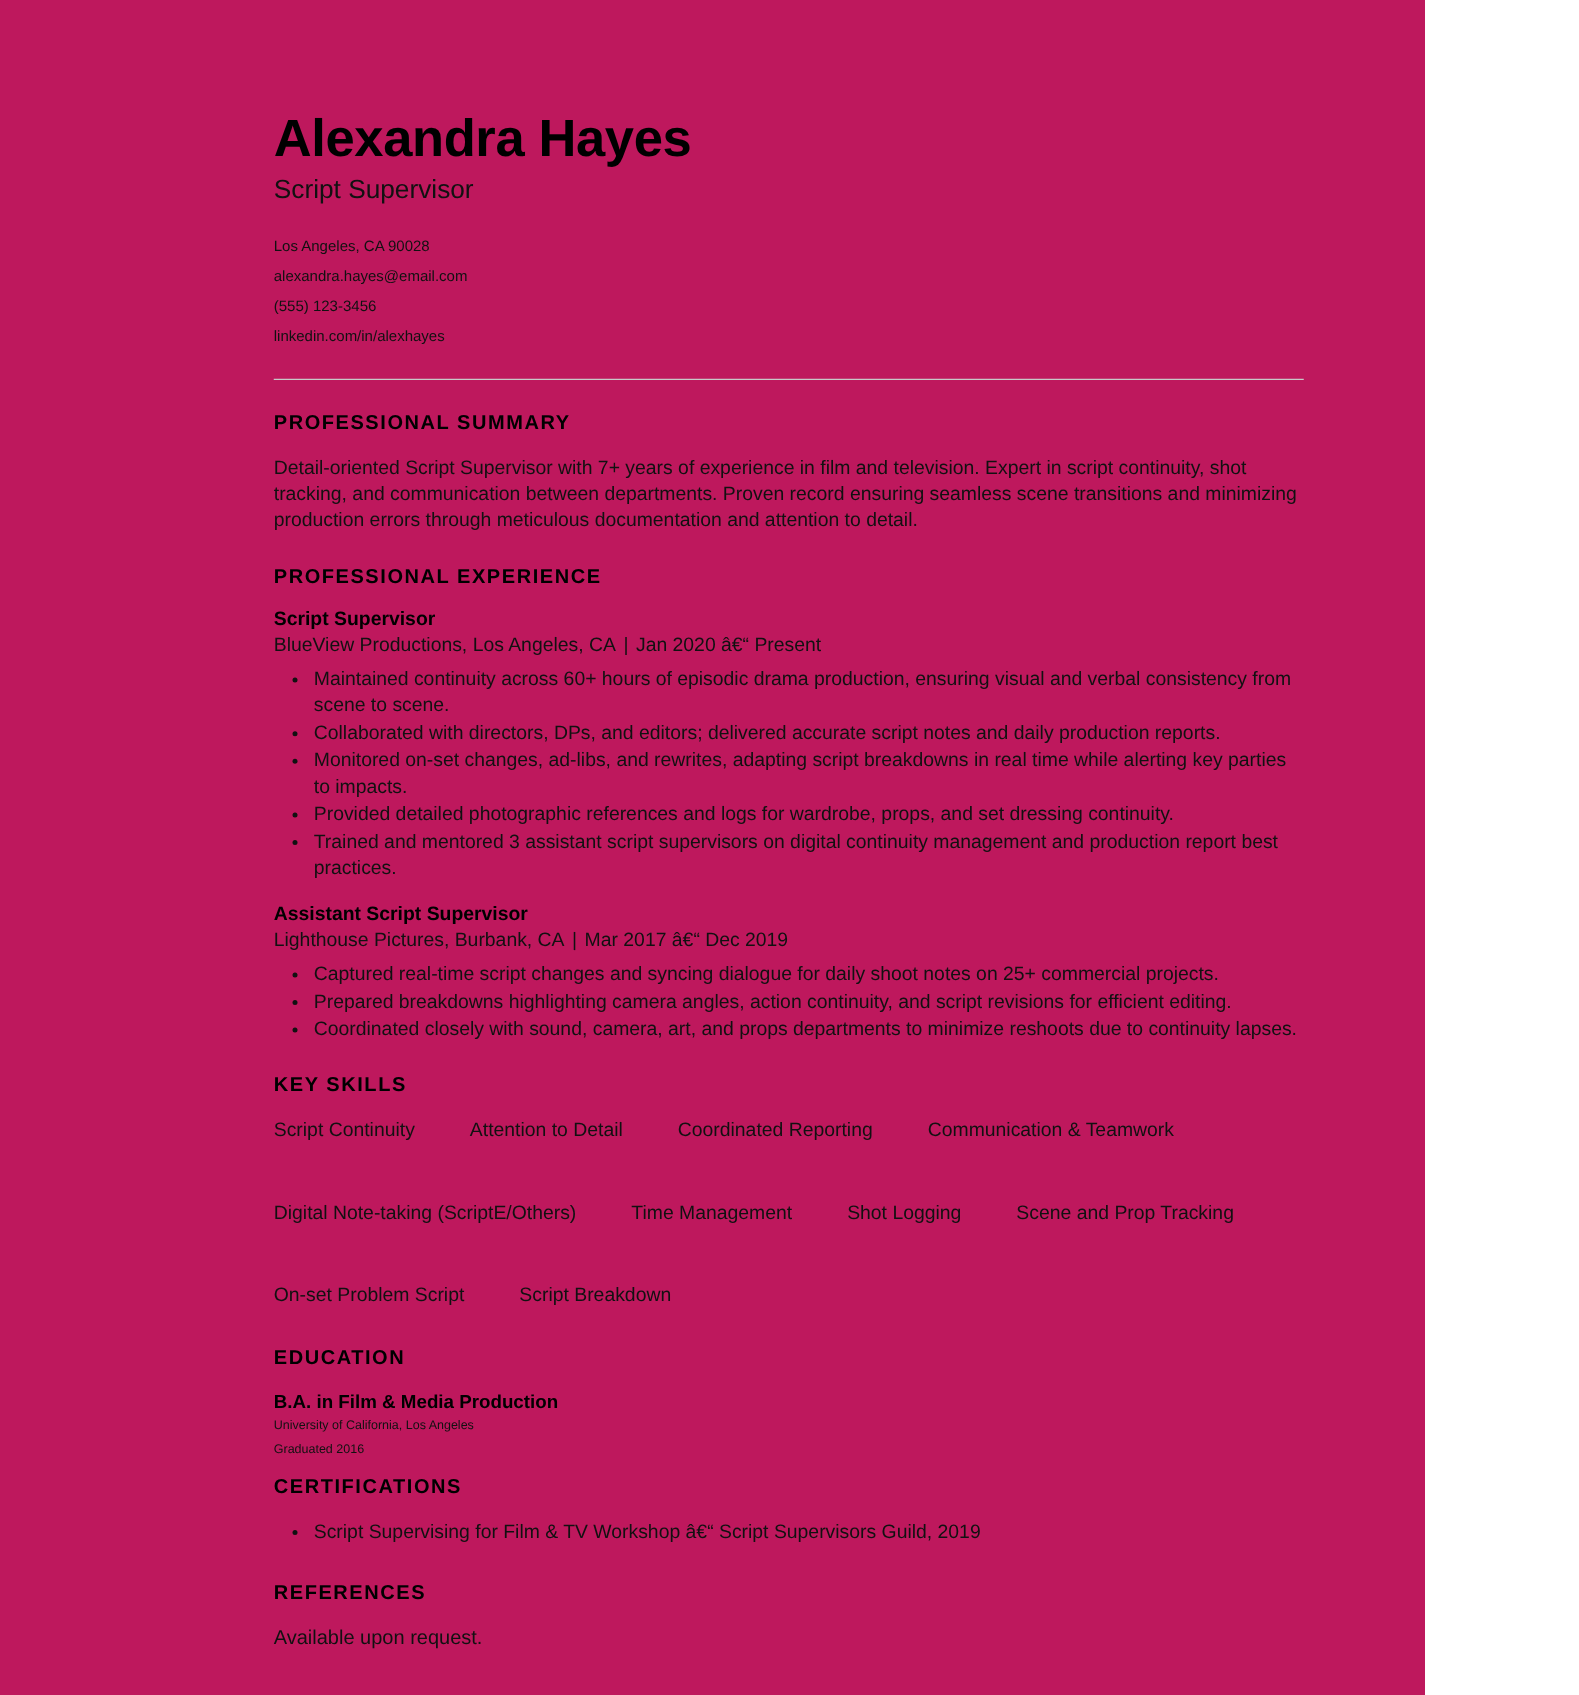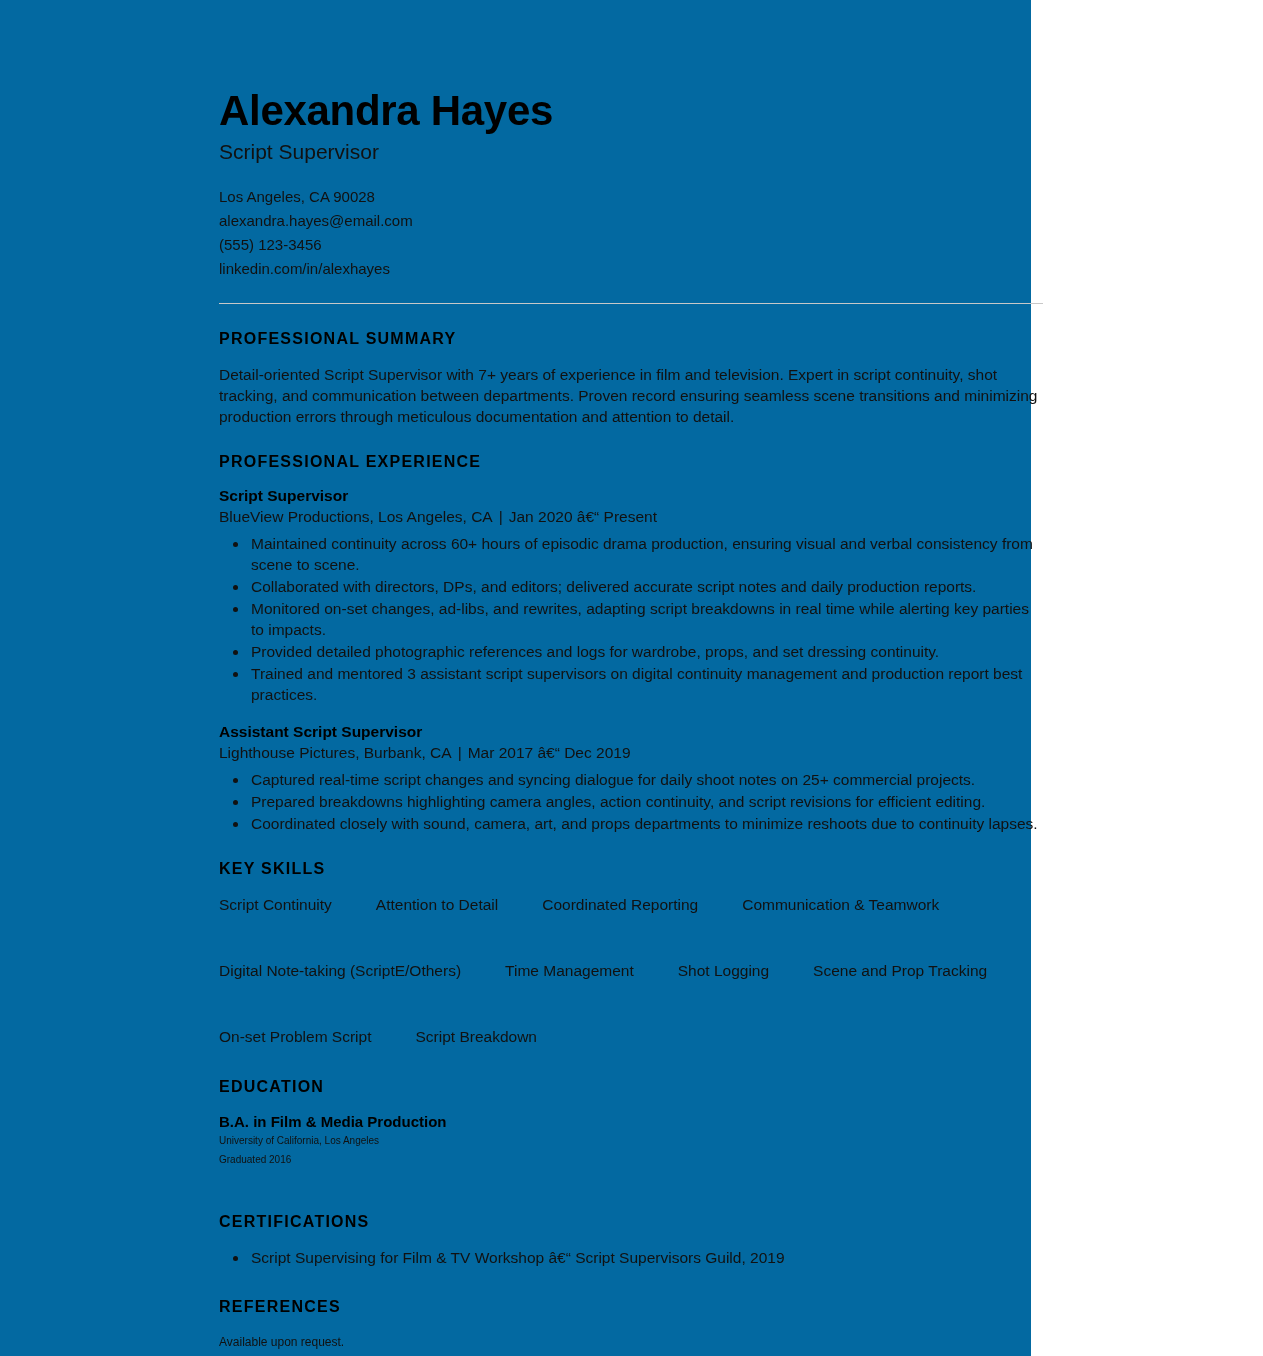--- a/index.html
+++ b/index.html
@@ -10,23 +10,23 @@
   }
   body {
     width: 1263px;
     height: 1356px;
     font-family: "Liberation Sans", sans-serif;
     color: #000000;
     -webkit-font-smoothing: antialiased;
   }
   .page {
     position: relative;
-    width: 1031px;
+    width: 1140px;
     height: 1356px;
-    background: #0369a1;
+    background: #be185d;
     box-sizing: border-box;
   }
   .content {
     position: absolute;
     left: 219px;
     top: 88px;
     width: 824px;
   }
 
   
@@ -39,21 +39,21 @@
     color: #000;
   }
   .job-title {
     font-size: 21px;
     font-weight: normal;
     line-height: 1.2;
     margin: 0 0 20px 0;
     color: #111;
   }
   .contact-line {
-    font-size: 15px;
+    font-size: 12px;
     line-height: 24px;
     color: #111;
   }
 
   .rule {
     border: 0;
     border-top: 1px solid #c8c8c8;
     margin: 22px 0 26px 0;
     width: 100%;
     height: 0;
@@ -142,27 +142,27 @@
   .edu-line {
     font-size: 10px;
     font-weight: normal;
     margin: 0;
     line-height: 19px;
     color: #111;
   }
 
   
   .ref-text {
-    font-size: 12px;
+    font-size: 16px;
     line-height: 21px;
     margin: 0;
     color: #111;
   }
 
-  .sec-education { margin-bottom: 44px; }
+  .sec-education { margin-bottom: 12px; }
   .sec-certifications { margin-bottom: 30px; }
   .sec-skills { margin-bottom: 30px; }
 </style>
 </head>
 <body>
 
 <div class="page">
   <div class="content">
 
     <div>

